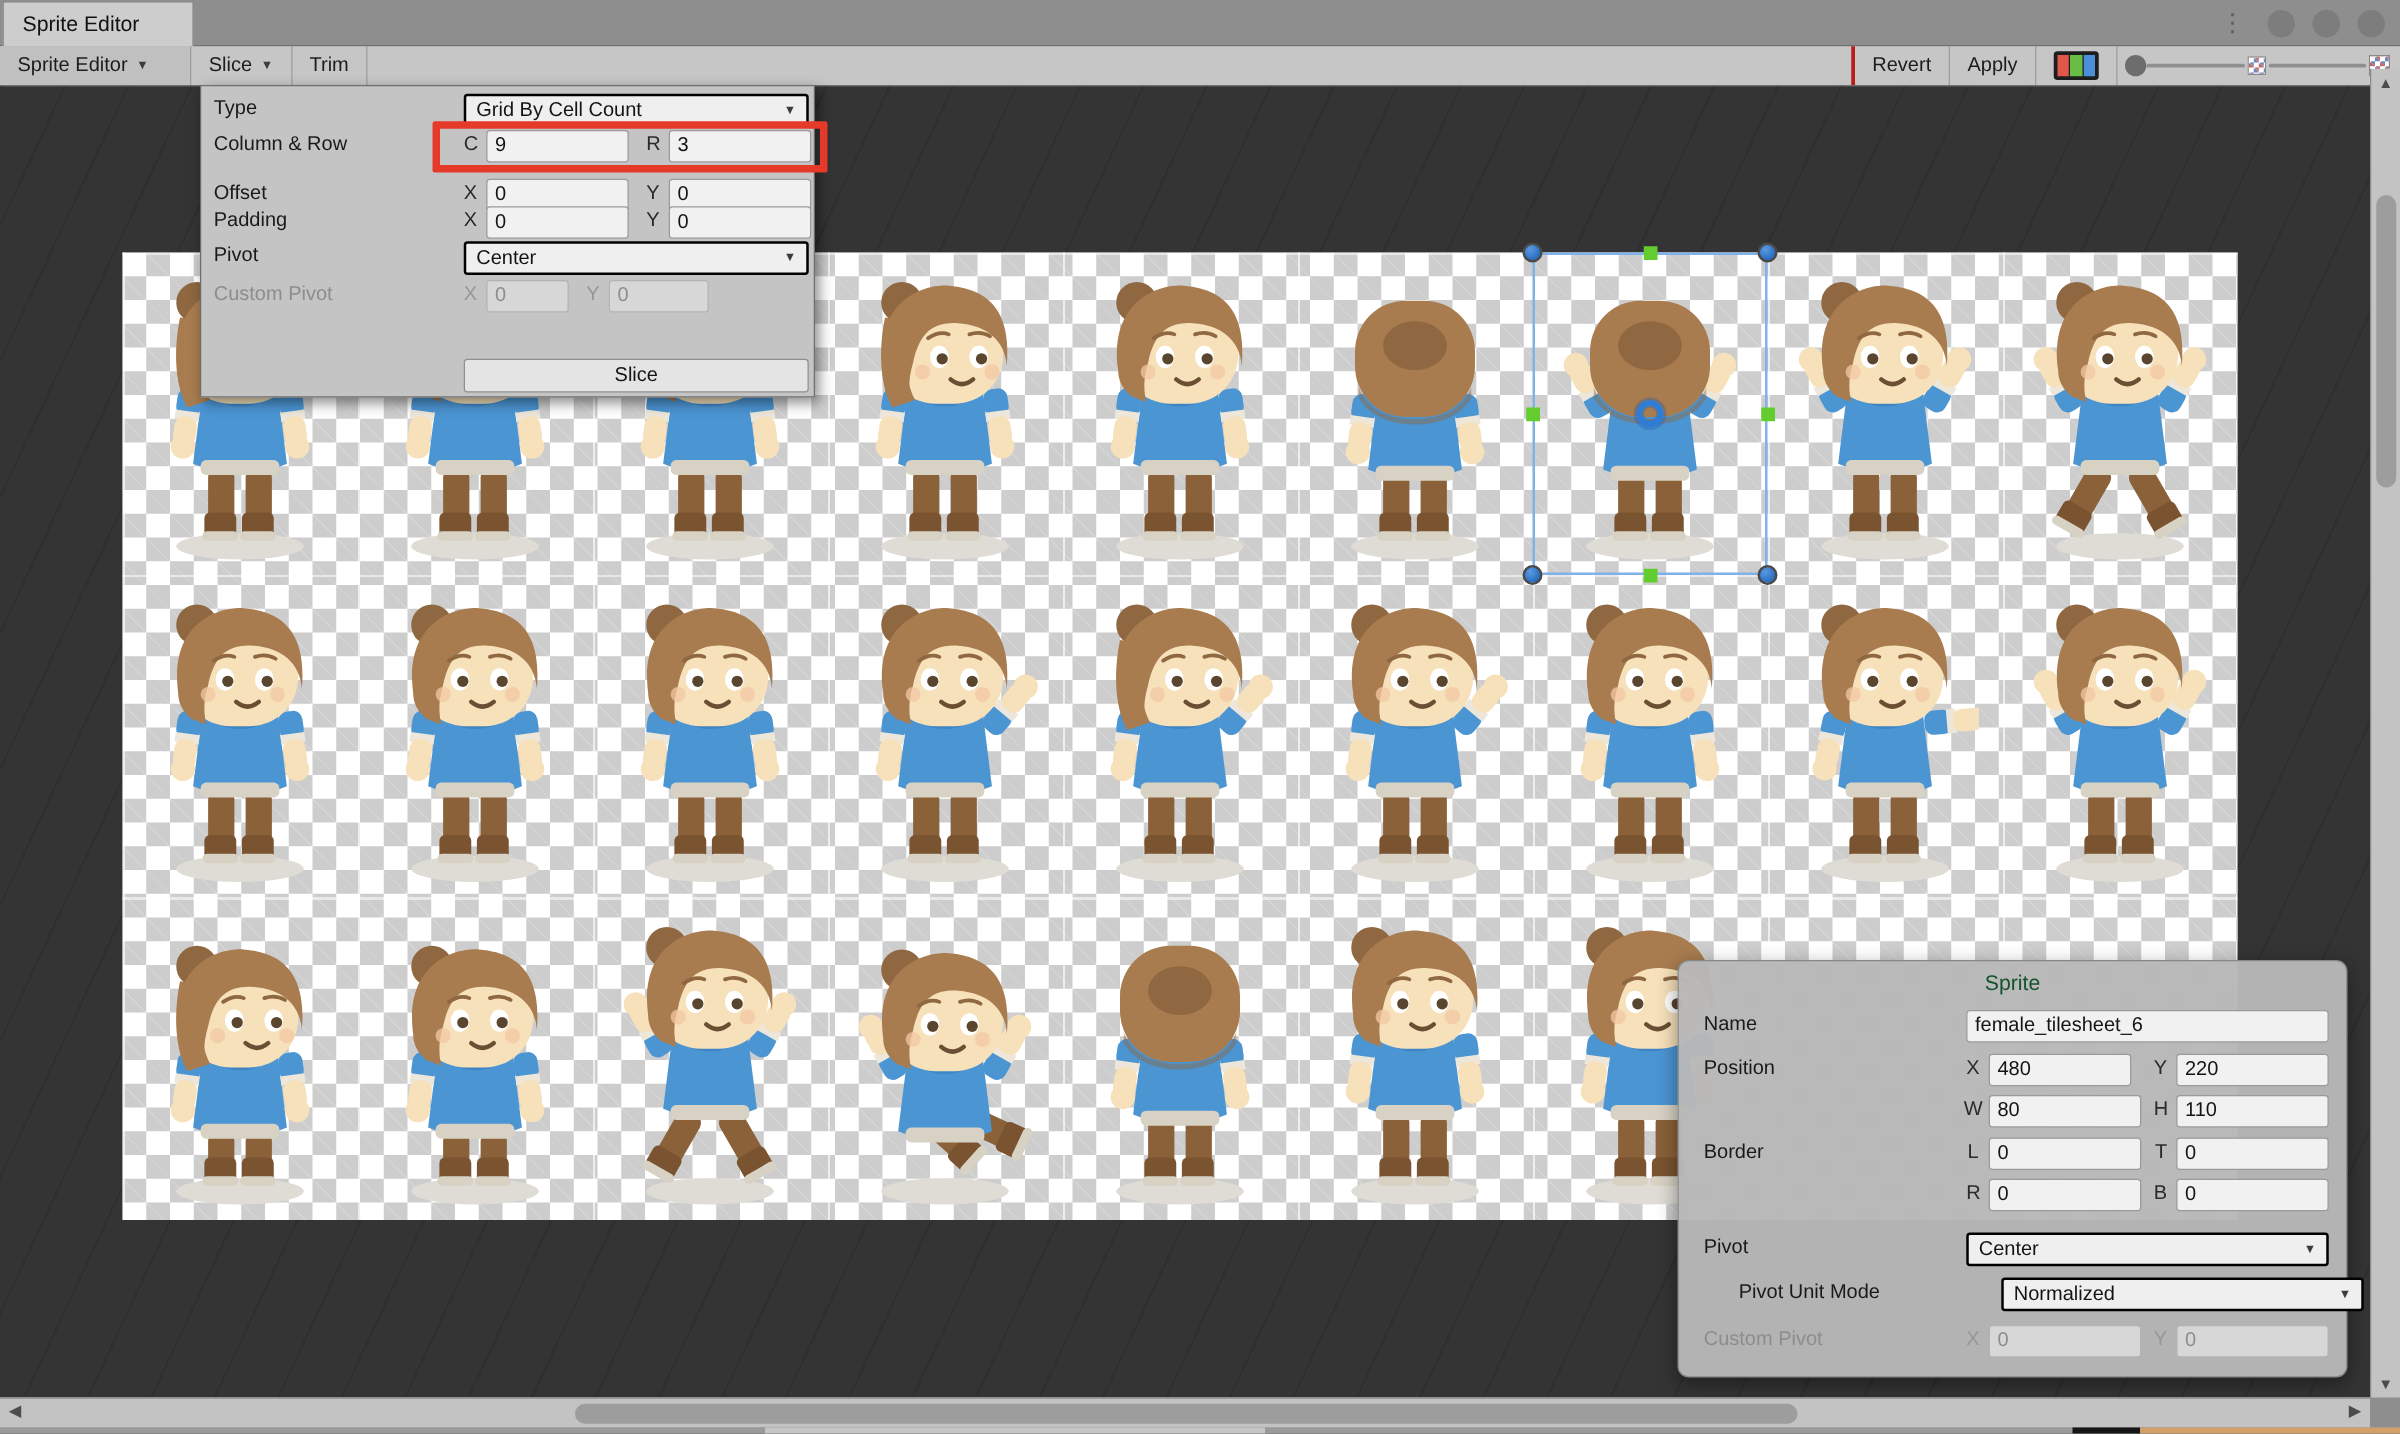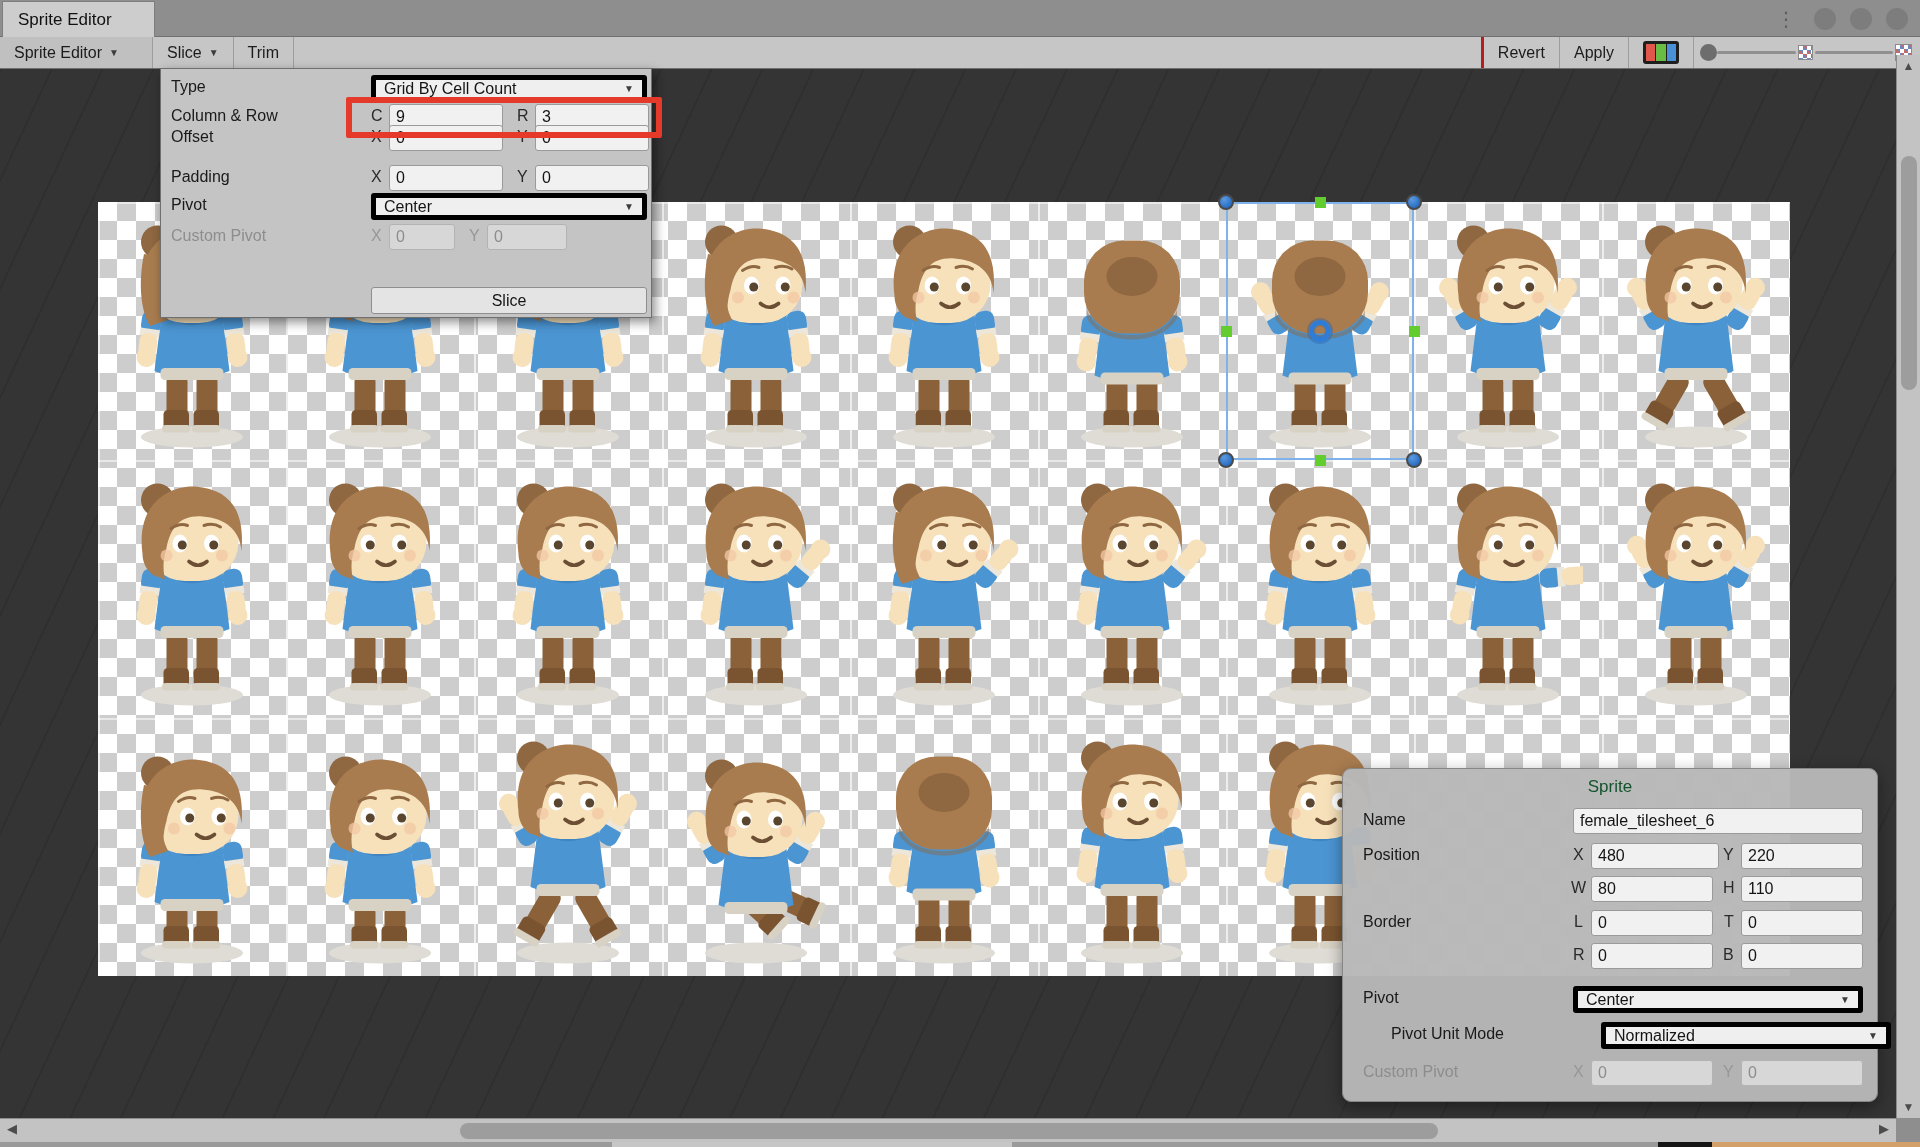--- a/index.html
+++ b/index.html
@@ -54,21 +54,21 @@
     background:radial-gradient(circle at 35% 30%, #5b9ae0, #2a6fc4 70%);border:2px solid #4a4a4a;}
   .handle-e{position:absolute;width:11px;height:11px;background:#63cc2e;}
   .pivot-ring{position:absolute;width:22px;height:22px;border:5px solid #2e7cd6;border-radius:50%;
     box-shadow:0 0 0 2px rgba(40,90,160,0.35), inset 0 0 0 1px rgba(40,90,160,0.35);}
 
   
   .panel-label{color:#1a1a1a;}
   .field{background:#f1f1f1;border:1px solid #9a9a9a;border-radius:3px;color:#141414;
          display:flex;align-items:center;padding:0 6px;height:26px;font-size:16px;overflow:hidden;white-space:nowrap;}
   .field.gray{background:#d7d7d7;border-color:#b3b3b3;color:#8d8d8d;}
-  .dropdown{background:#efefef;border:5px solid #000000;border-radius:3px;color:#141414;height:27px;
+  .dropdown{background:#efefef;border:2px solid #000000;border-radius:3px;color:#141414;height:27px;
             display:flex;align-items:center;justify-content:space-between;padding:0 8px;font-size:16px;}
   .axis-label{color:#2a2a2a;font-size:16px;}
   .axis-label.gray{color:#979797;}
 
   .slice-panel{position:absolute;left:160px;top:68px;width:492px;height:250px;background:#c4c4c4;
     border:1px solid #6f6f6f;box-shadow:3px 4px 10px rgba(0,0,0,0.45);font-size:16px;}
   .sp-row{position:absolute;left:0;width:100%;height:27px;}
   .sp-row .rowlab{position:absolute;left:10px;top:3px;}
   .slice-btn{position:absolute;left:210px;top:218px;width:276px;height:27px;background:#e4e4e4;border:1px solid #8f8f8f;
     border-radius:3px;display:flex;align-items:center;justify-content:center;font-size:16px;color:#141414;}
@@ -1176,21 +1176,21 @@
       <span class="rowlab panel-label">Column &amp; Row</span>
       <span class="axis-label" style="position:absolute;left:210px;top:3px;">C</span>
       <div class="field" style="position:absolute;left:228px;top:0;width:114px;">
         <span>9</span>
       </div>
       <span class="axis-label" style="position:absolute;left:356px;top:3px;">R</span>
       <div class="field" style="position:absolute;left:374px;top:0;width:114px;">
         <span>3</span>
       </div>
     </div>
-    <div class="sp-row" style="top:56px;">
+    <div class="sp-row" style="top:74px;">
       <span class="rowlab panel-label">Offset</span>
       <span class="axis-label" style="position:absolute;left:210px;top:3px;">X</span>
       <div class="field" style="position:absolute;left:228px;top:0;width:114px;">
         <span>0</span>
       </div>
       <span class="axis-label" style="position:absolute;left:356px;top:3px;">Y</span>
       <div class="field" style="position:absolute;left:374px;top:0;width:114px;">
         <span>0</span>
       </div>
     </div>
@@ -1235,21 +1235,21 @@
     <div class="si-row" style="top:39px;left:0;width:100%;">
       <span class="rowlab panel-label">Name</span>
       <div class="field" style="position:absolute;left:230px;top:0;width:290px;">
         <span>female_tilesheet_6</span>
       </div>
     </div>
 
     <div class="si-row" style="top:74px;left:0;width:100%;">
       <span class="rowlab panel-label">Position</span>
       <span class="axis-label" style="position:absolute;left:230px;top:3px;">X</span>
-      <div class="field" style="position:absolute;left:248px;top:0;width:128px;">
+      <div class="field" style="position:absolute;left:248px;top:0;width:114px;">
         <span>480</span>
       </div>
       <span class="axis-label" style="position:absolute;left:380px;top:3px;">Y</span>
       <div class="field" style="position:absolute;left:398px;top:0;width:122px;">
         <span>220</span>
       </div>
     </div>
 
     <div class="si-row" style="top:107px;left:0;width:100%;">
       <span class="axis-label" style="position:absolute;left:228px;top:3px;">W</span>

